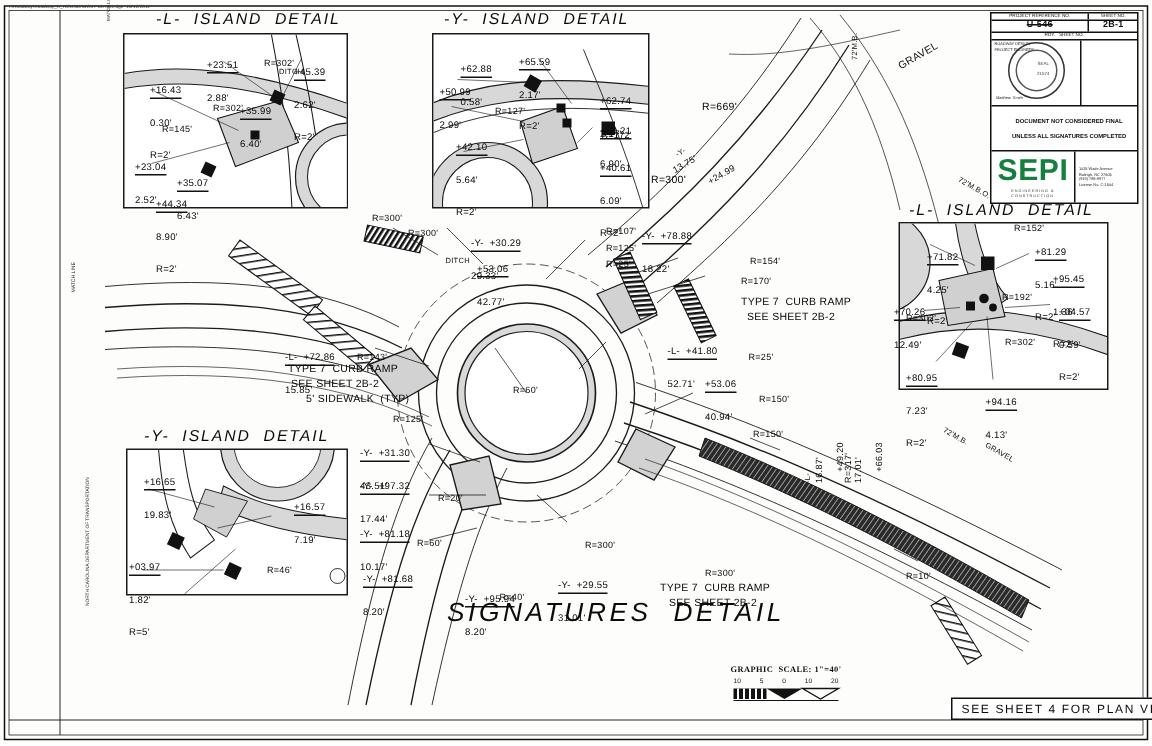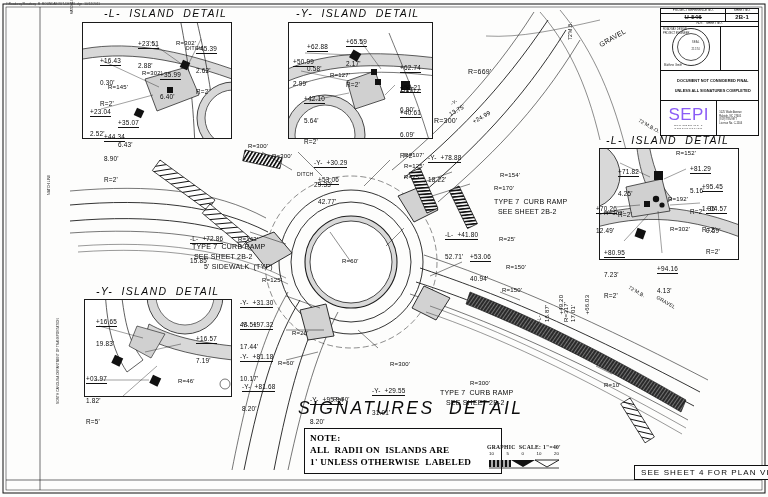--- a/index.html
+++ b/index.html
@@ -133,21 +133,21 @@
   .tb-disclaimer {
     text-align:center; padding:2px 1px;
     font-size:3.9px; font-weight:bold; color:#111;
     border-bottom:.8px solid #111; line-height:1.3; white-space:pre;
   }
   .tb-logo { display:flex; height:34px; }
   .tb-logo-left {
     width:58%; border-right:.8px solid #111;
     display:flex; flex-direction:column; align-items:center; justify-content:center;
   }
-  .sepi-word { font-family:"Liberation Sans", sans-serif; font-weight:normal; font-size:17px; letter-spacing:.4px; color:#8b5cf6; line-height:1; }
+  .sepi-word { font-family:"Liberation Sans", sans-serif; font-weight:bold; font-size:20px; letter-spacing:.4px; color:#15803d; line-height:1; }
   .sepi-sub { font-size:2.5px; letter-spacing:.7px; color:#333; margin-top:1.5px; white-space:pre; }
   .tb-logo-right { flex:1; padding:2px; display:flex; flex-direction:column; justify-content:center; }
   .addr { font-size:2.6px; color:#222; line-height:1.35; white-space:pre; display:block; }
 
   
   .seal-circle {
     position:absolute; left:50%; top:46%;
     transform:translate(-50%,-50%);
     width:38px; height:38px; border:.8px solid #333; border-radius:50%;
   }
@@ -617,25 +617,20 @@
   <div class="etxt t6" style="left:604px; top:382px;">R=10'</div>
 
   <div class="etxt t7 rotC" style="left:598px; top:42px;">GRAVEL</div>
   <div class="etxt t5 rot90" style="left:568px; top:40px;">72'M.B.</div>
   <div class="etxt t5 rotD" style="left:640px; top:118px;">72'M.B.O.</div>
   <div class="etxt t5 rotD" style="left:658px; top:295px;">GRAVEL</div>
   <div class="etxt t5 rotD" style="left:630px; top:285px;">72'M.B.</div>
 
   <div id="ra-title">SIGNATURES  DETAIL</div>
 
-  <div id="note-block">
-    <span class="nl">NOTE:</span>
-    <span class="nl">ALL  RADII ON  ISLANDS ARE</span>
-    <span class="nl">1' UNLESS OTHERWISE  LABELED</span>
-  </div>
 
   <div id="scale-wrap">
     <span id="scale-label">GRAPHIC  SCALE: 1"=40'</span>
     <div id="scale-nums">
       <span>10</span>
       <span>5</span>
       <span>0</span>
       <span>10</span>
       <span>20</span>
     </div>

